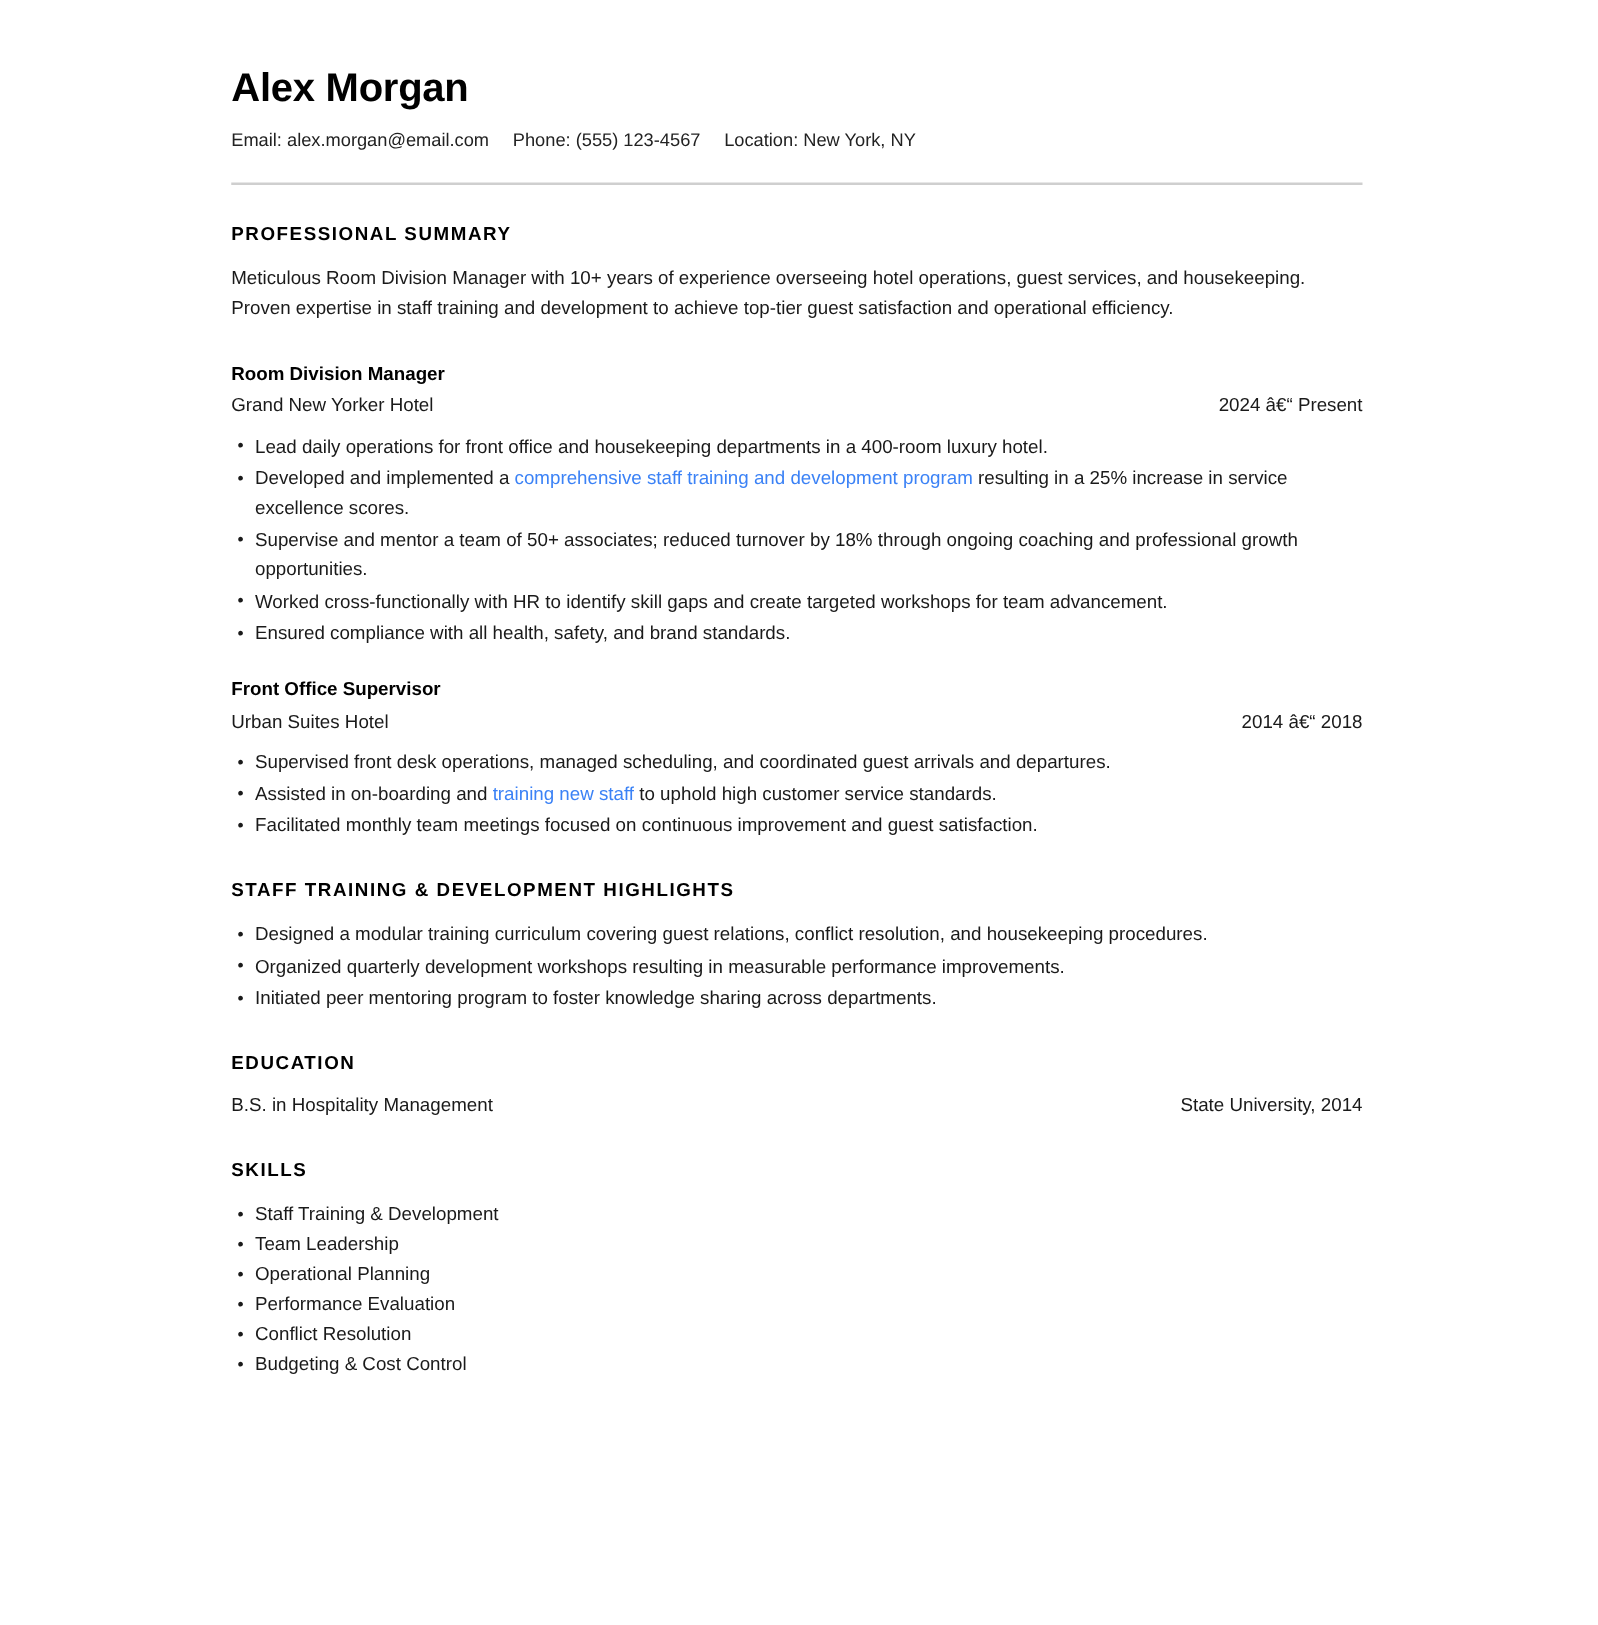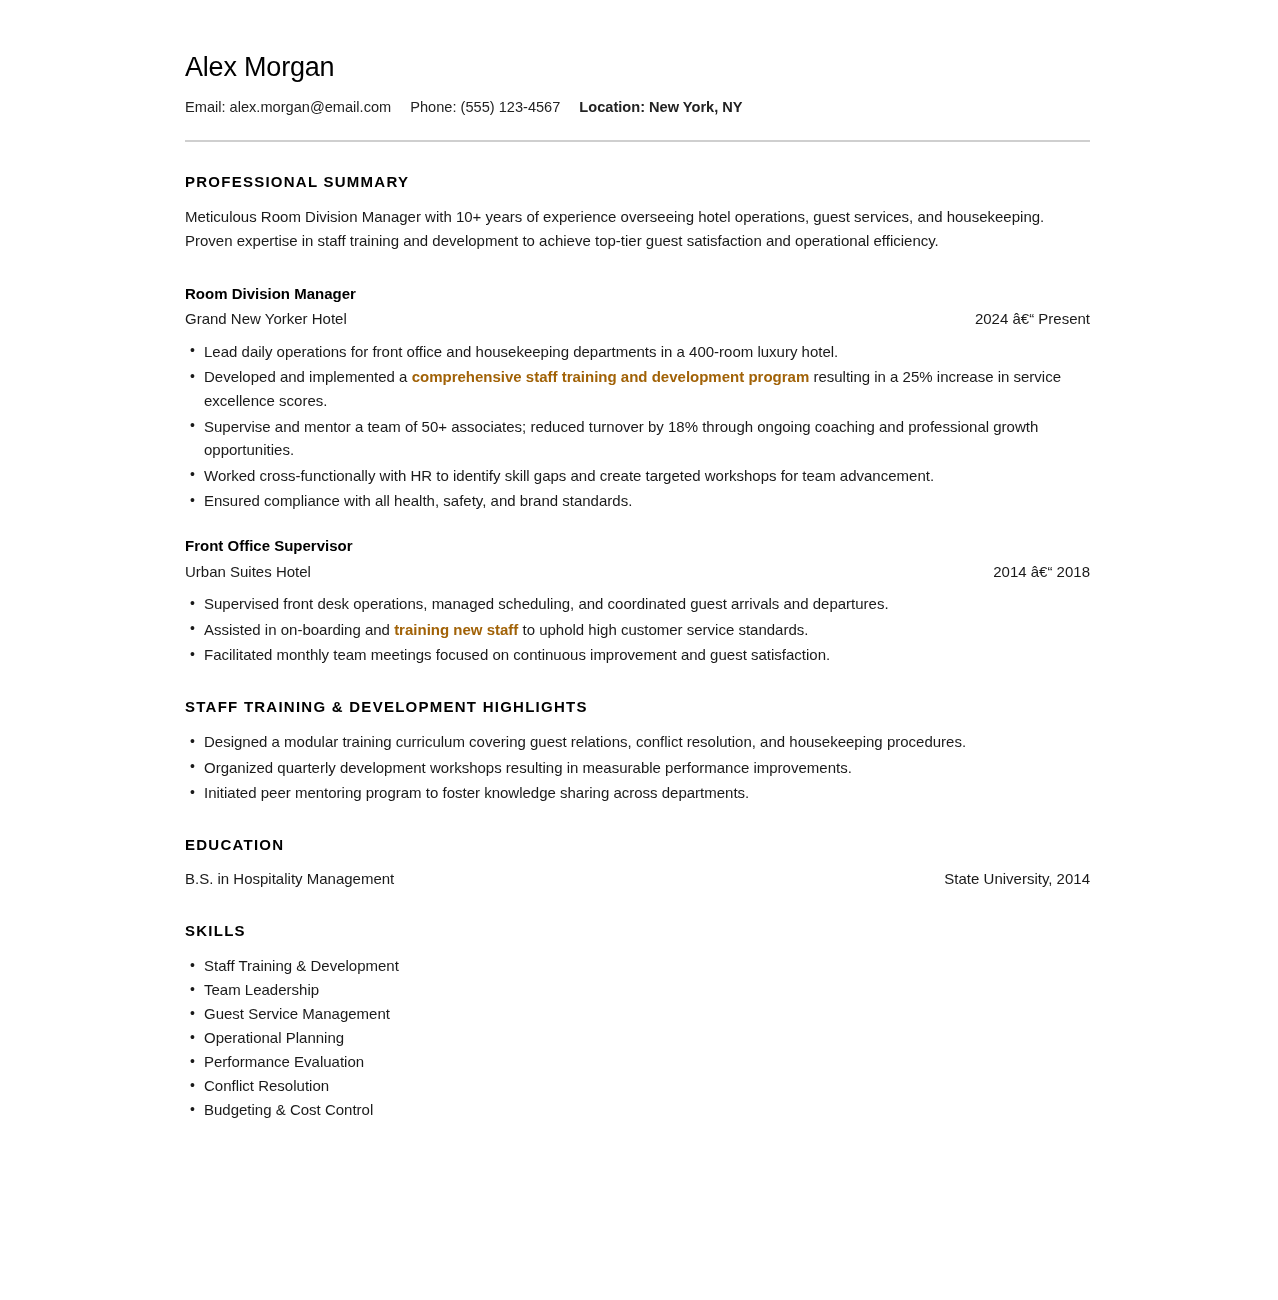--- a/index.html
+++ b/index.html
@@ -20,40 +20,40 @@
     box-sizing: border-box;
     padding: 40px 188px 40px 185px;
     background: #ffffff;
   }
   .resume {
     width: 905px;
   }
 
   
   .name {
-    font-size: 27px;
-    font-weight: normal;
+    font-size: 32px;
+    font-weight: bold;
     letter-spacing: -0.2px;
     line-height: 1.2;
     margin: 11px 0 0 0;
     color: #000000;
   }
   .contact-line {
     margin-top: 14px;
     font-size: 14.6px;
     line-height: 1.4;
     color: #222222;
     white-space: nowrap;
   }
   .contact-item {
     display: inline-block;
     margin-right: 19px;
     text-align: center;
   }
-  .contact-item:last-child { margin-right: 4px; font-weight: bold; }
+  .contact-item:last-child { margin-right: 4px; }
 
   .header-rule {
     border: 0;
     border-top: 2px solid #cfcfcf;
     margin: 22px 0 0 0;
     width: 905px;
   }
 
   
   .section {
@@ -120,22 +120,22 @@
     content: "\2022";
     position: absolute;
     left: 5px;
     top: -0.5px;
     font-size: 14px;
     color: #1a1a1a;
     line-height: 1.62;
   }
   ul.bullets li b,
   ul.bullets li strong {
-    font-weight: bold;
-    color: #a16207;
+    font-weight: normal;
+    color: #3b82f6;
   }
 
   
   .edu-row {
     display: flex;
     justify-content: space-between;
     align-items: baseline;
     font-size: 15px;
     line-height: 1.5;
     color: #1a1a1a;
@@ -233,21 +233,20 @@
         <span>B.S. in Hospitality Management</span>
         <span class="edu-right">State University, 2014</span>
       </div>
     </section>
 
     <section class="section">
       <h2 class="section-heading">SKILLS</h2>
       <ul class="skills">
         <li>Staff Training &amp; Development</li>
         <li>Team Leadership</li>
-        <li>Guest Service Management</li>
         <li>Operational Planning</li>
         <li>Performance Evaluation</li>
         <li>Conflict Resolution</li>
         <li>Budgeting &amp; Cost Control</li>
       </ul>
     </section>
 
   </div>
 </div>
 

